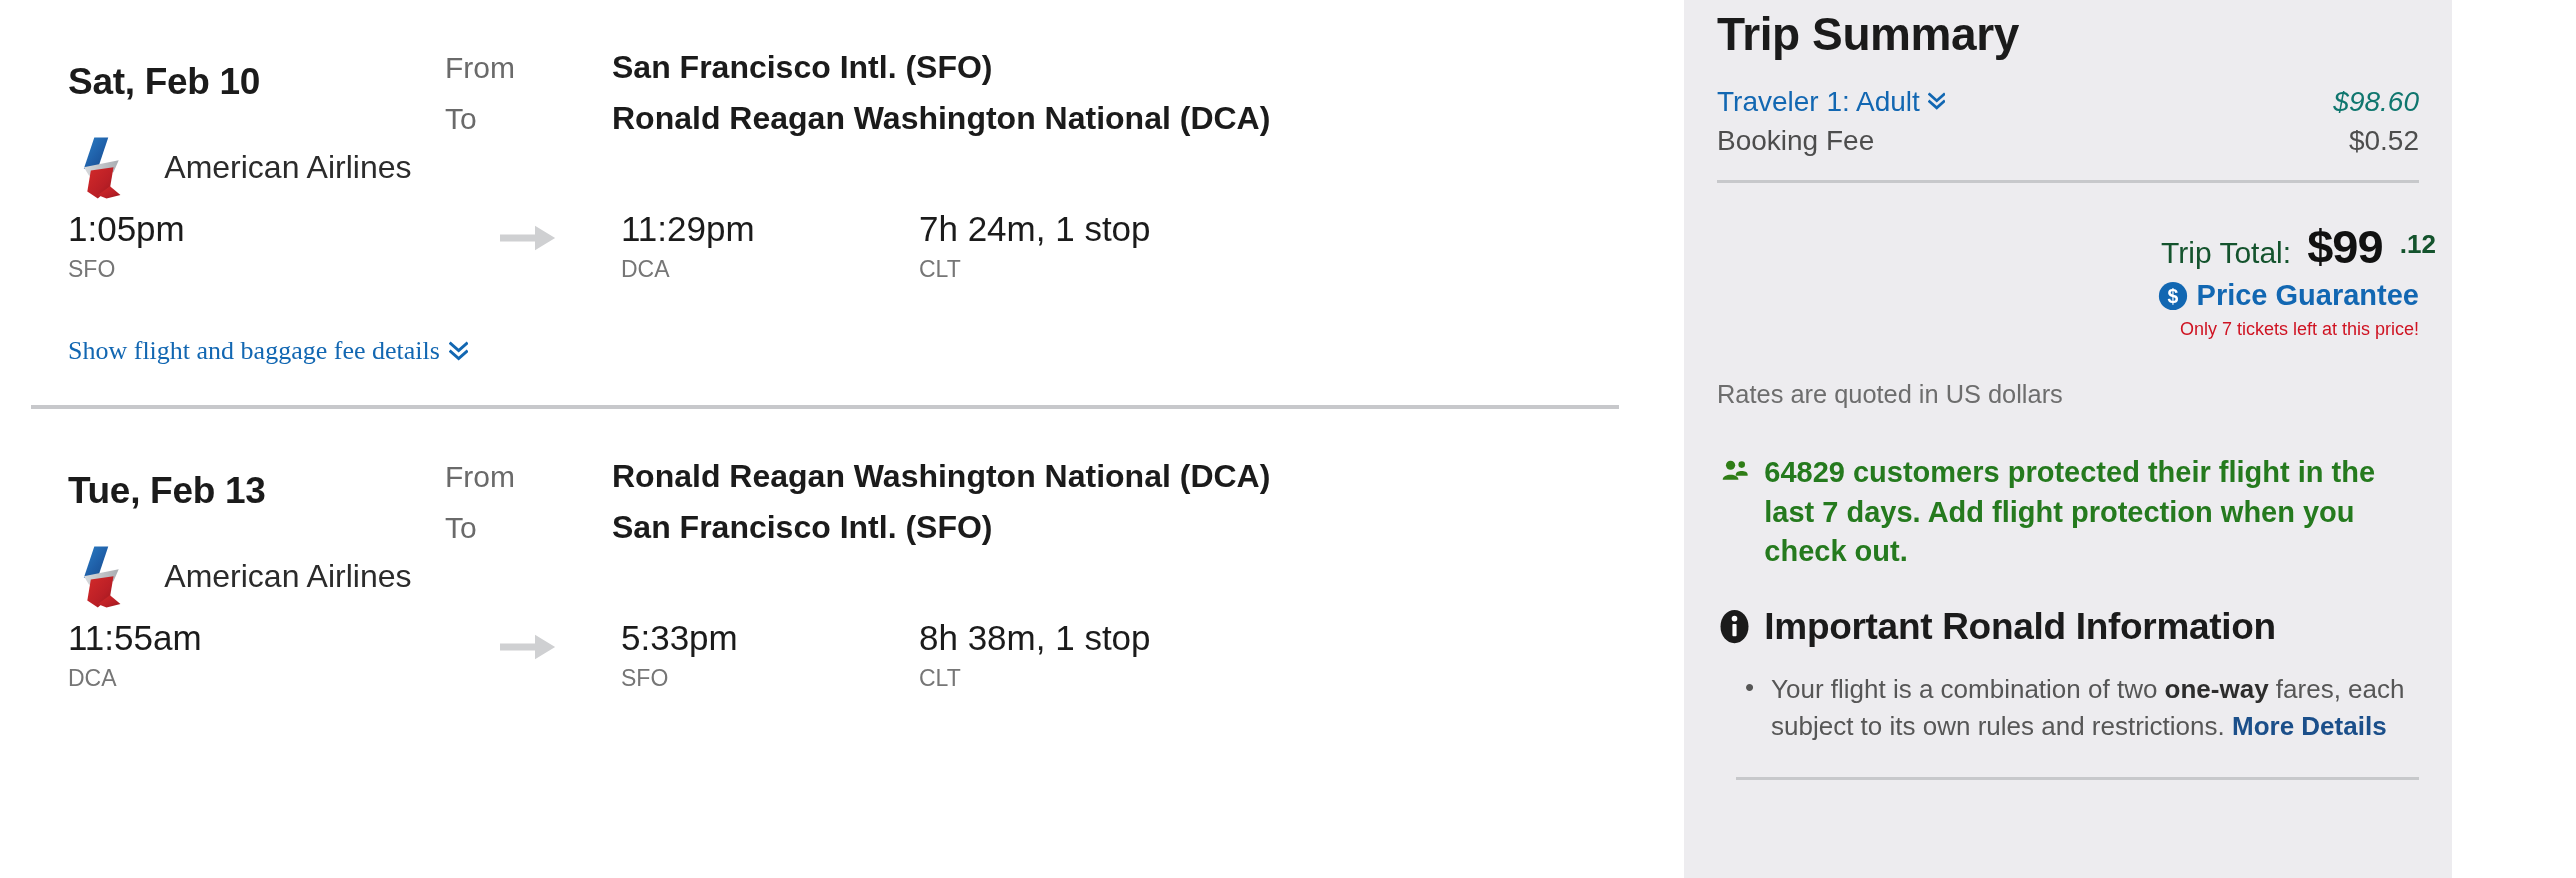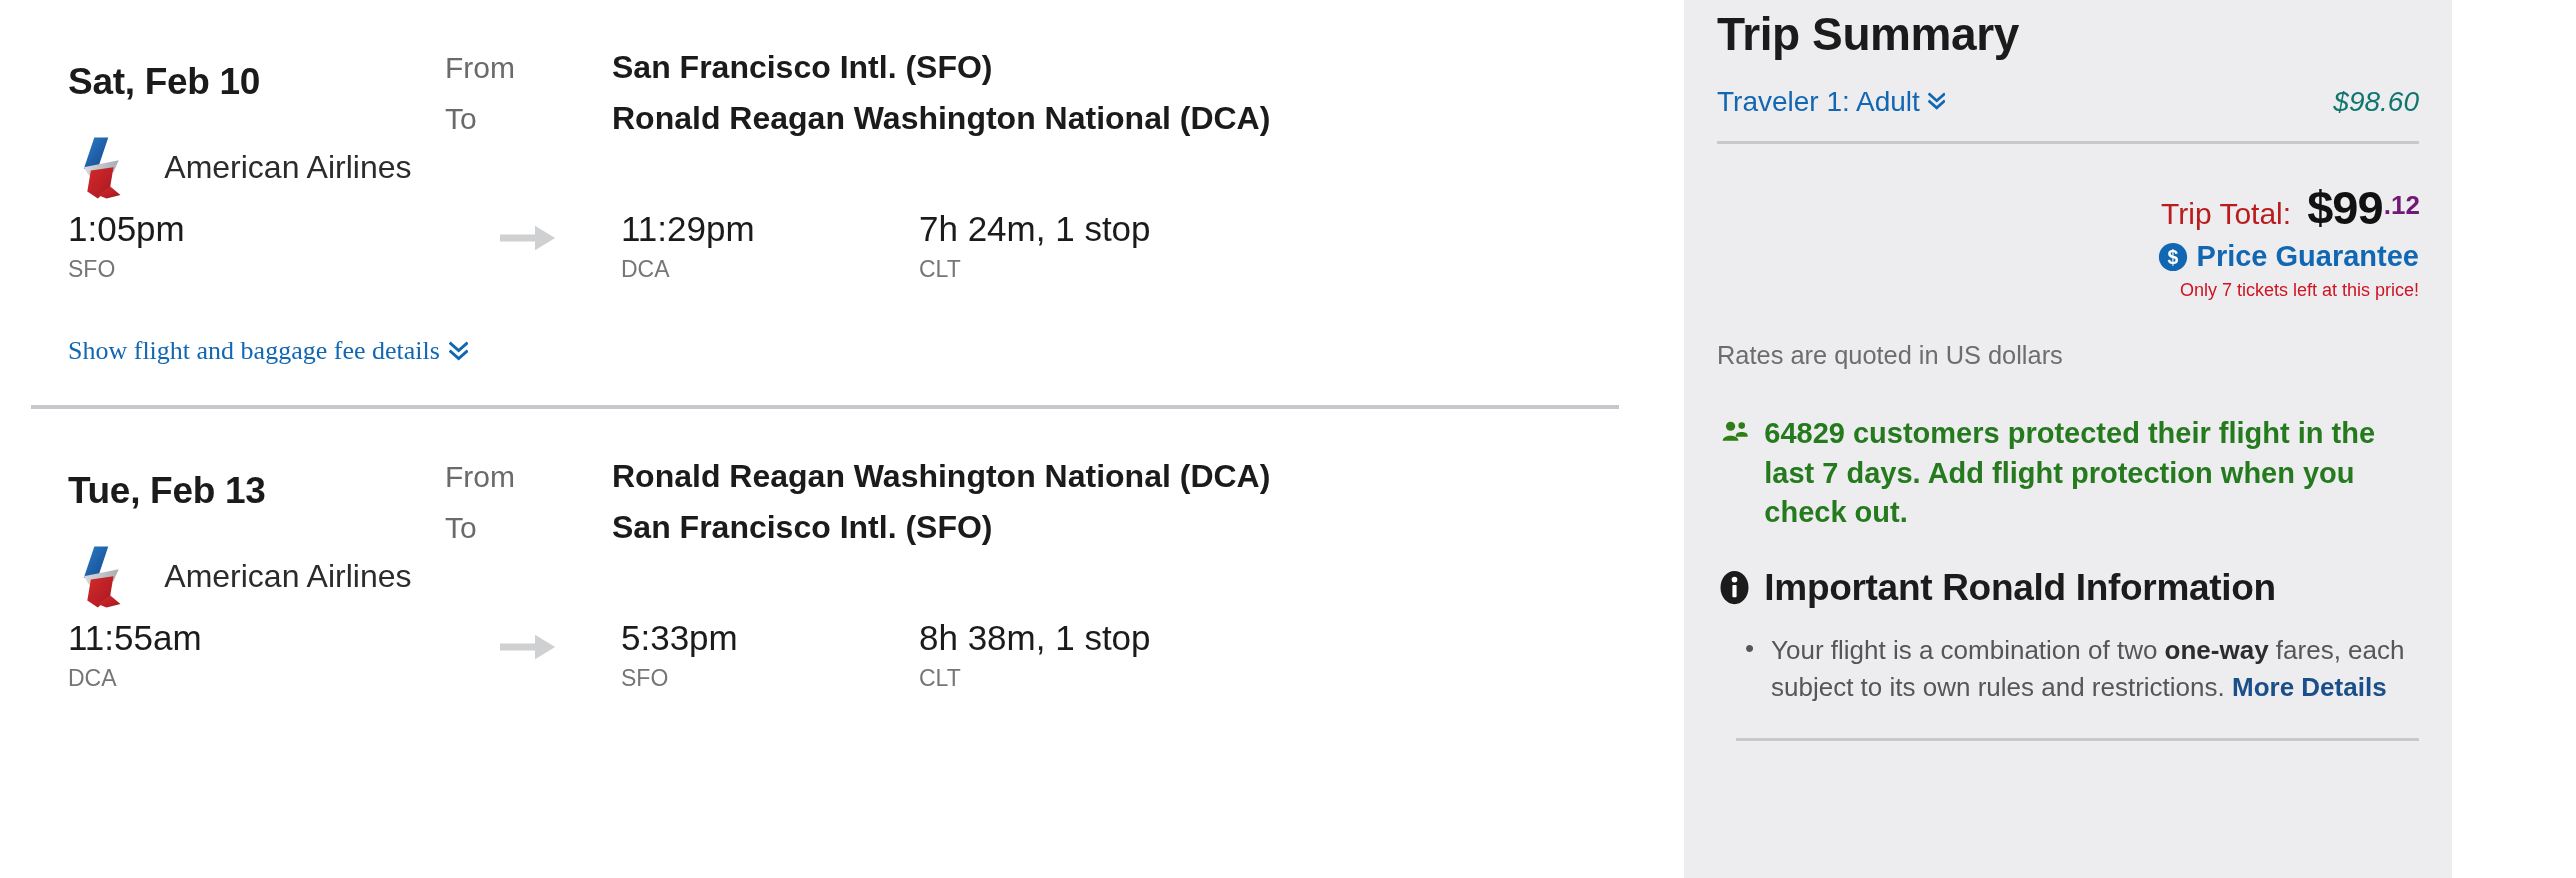--- a/index.html
+++ b/index.html
@@ -183,38 +183,38 @@
   }
 
   .total-row {
     display: flex;
     justify-content: flex-end;
     align-items: baseline;
     margin-top: 30px;
   }
   .total-label {
     font-size: 30px;
-    color: #b91c1c;
+    color: #14532d;
     margin-right: 16px;
   }
   .total-amount {
     font-size: 47px;
     font-weight: bold;
     color: #111111;
     letter-spacing: -0.9px;
     margin-top: 6px;
   }
   .total-cents {
     font-size: 26px;
     font-weight: bold;
-    color: #701a75;
+    color: #14532d;
     vertical-align: super;
     position: relative;
     top: -10.5px;
-    left: 1px;
+    left: 17px;
   }
 
   .guarantee-row {
     display: flex;
     justify-content: flex-end;
     align-items: center;
     gap: 8.8px;
     margin-top: 5.3px;
     cursor: pointer;
   }
@@ -449,20 +449,24 @@
       <span class="price-label-link">
         <span>Traveler 1: Adult</span>
         <svg width="17.5" height="21" viewBox="0 0 22 26">
           <path d="M2 4 L11 12 L20 4" stroke="#1267b2" stroke-width="3.4" fill="none" stroke-linecap="square"></path>
           <path d="M2 13 L11 21 L20 13" stroke="#1267b2" stroke-width="3.4" fill="none" stroke-linecap="square"></path>
         </svg>
       </span>
       <span class="price-amt-link">$98.60</span>
     </div>
 
+    <div class="price-row second">
+      <span class="price-label-plain">Booking Fee</span>
+      <span class="price-amt-plain">$0.52</span>
+    </div>
 
     <div class="sum-divider"></div>
 
     <div class="total-row">
       <span class="total-label">Trip Total:</span>
       <span class="total-amount">$99</span>
         <span class="total-cents">.12</span>
     </div>
 
     <div class="guarantee-row">

